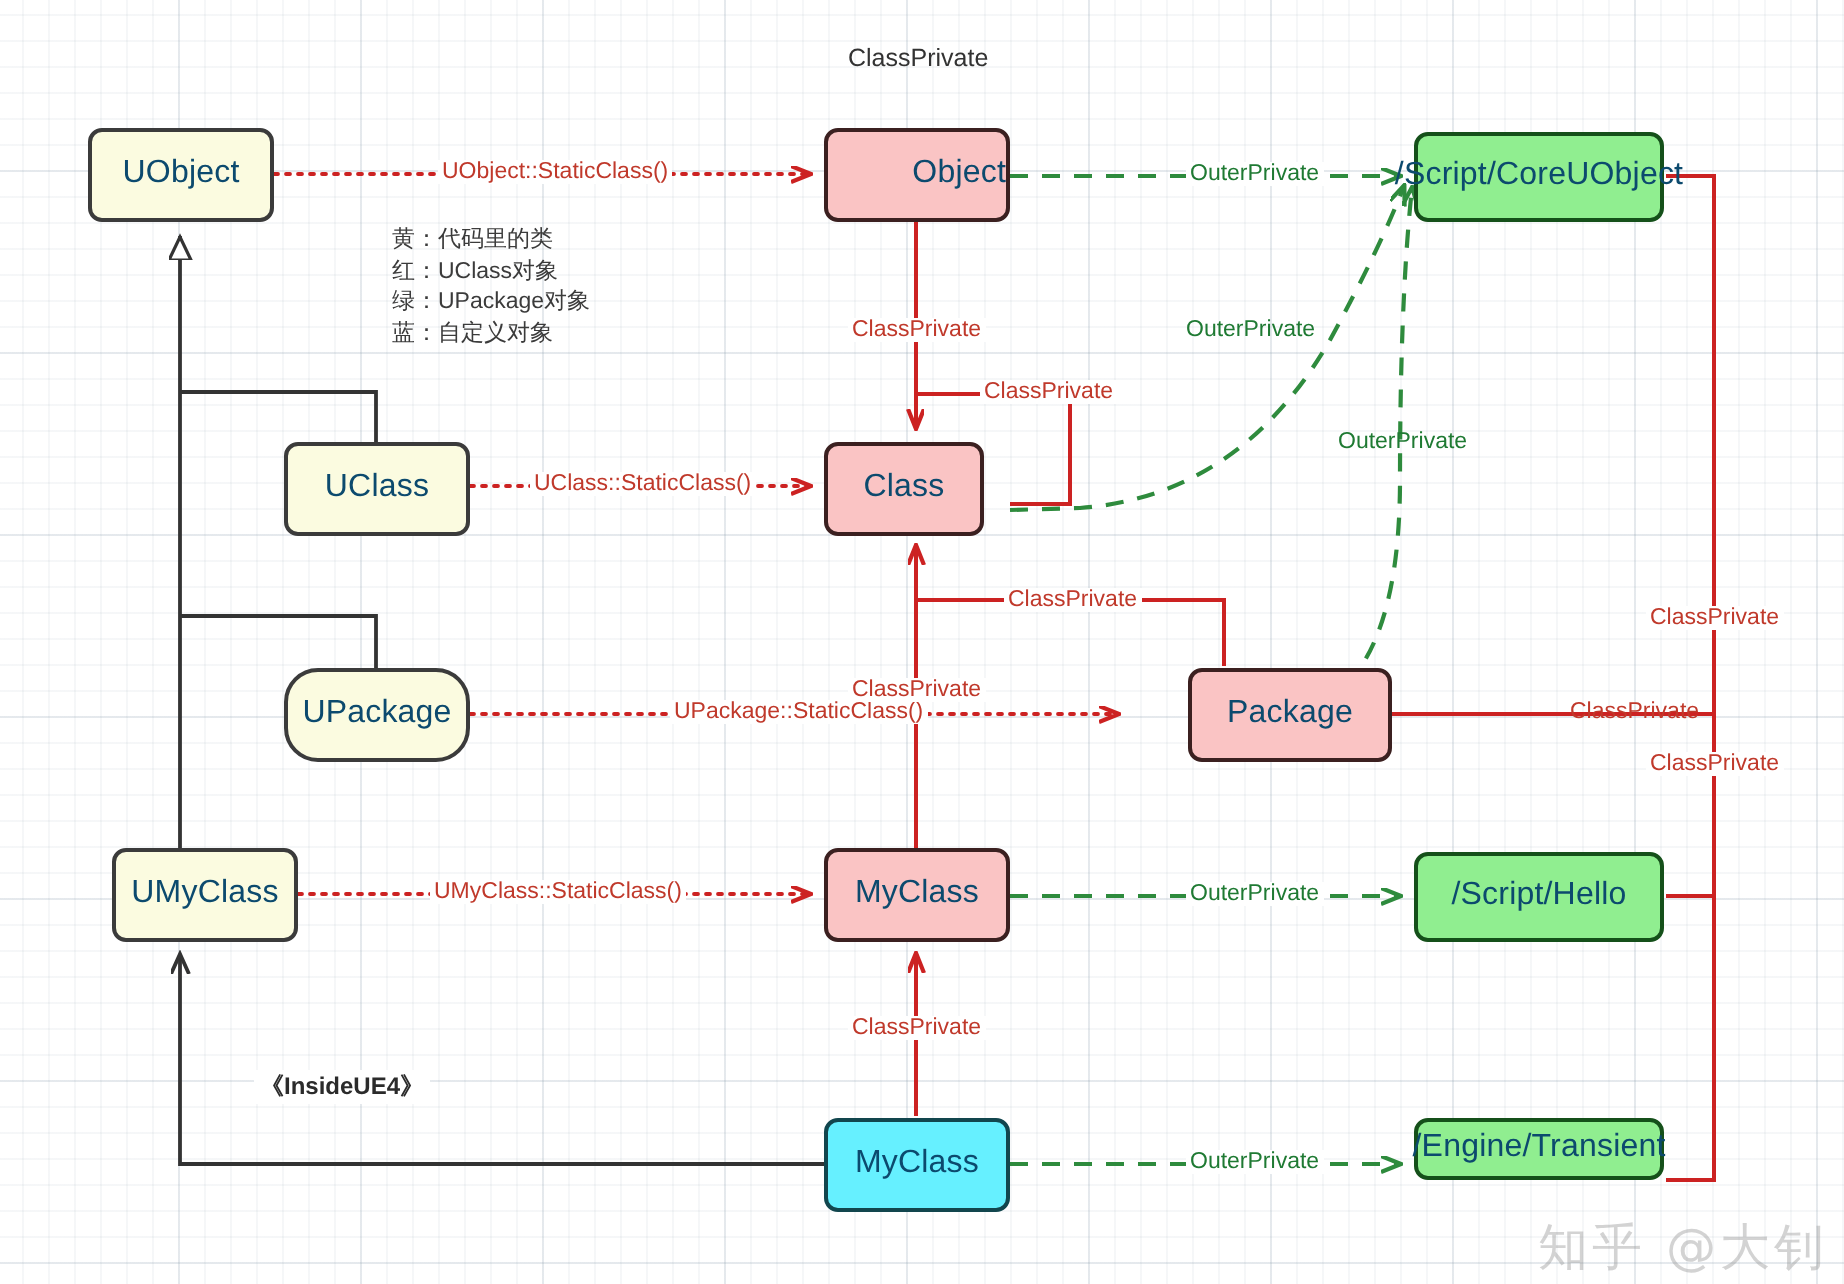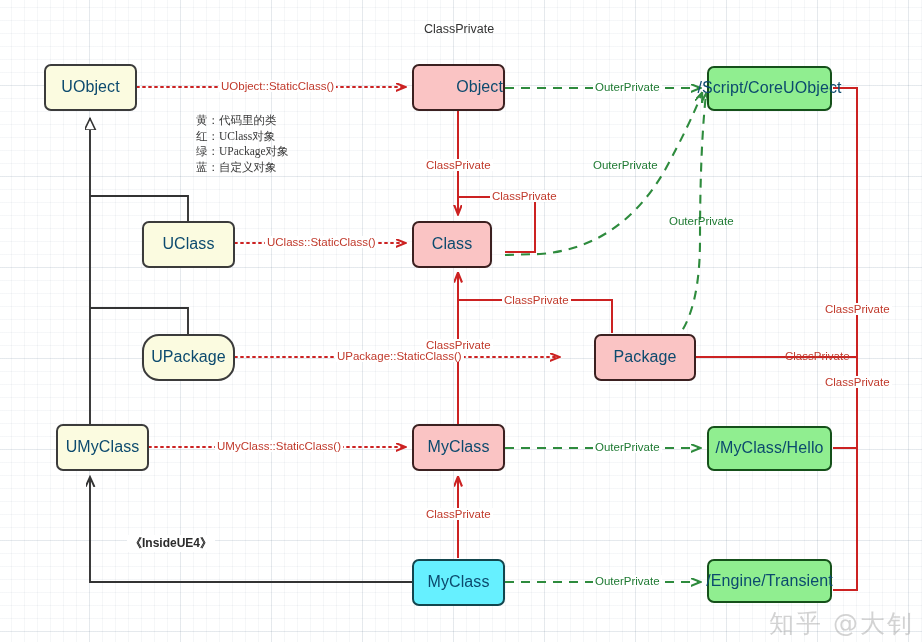--- a/index.html
+++ b/index.html
@@ -47,21 +47,20 @@
   .lbl-nobg{background:transparent;}
 
   #legend{
     position:absolute;
     left:196px;top:113px;
     font-size:11.5px;
     color:#3b3b3b;
     line-height:15.5px;
     white-space:nowrap;
     z-index:8;
-    font-family:Liberation Serif, serif;
   }
   #title-classprivate{
     position:absolute;left:424px;top:22px;
     font-size:12.5px;color:#333;z-index:8;
   }
   #insideue4{
     position:absolute;left:127px;top:535px;
     font-size:12px;color:#2b2b2b;font-weight:600;z-index:8;
     background:#fff;padding:0 3px;
   }
@@ -170,24 +169,24 @@
 
   <div class="node n-cyan" style="left:412px;top:559px;width:93px;height:47px;">
     <span>MyClass</span>
   </div>
 
   <div class="node n-green" style="left:707px;top:66px;width:125px;height:45px;">
     <span>/Script/CoreUObject</span>
   </div>
 
   <div class="node n-green" style="left:707px;top:426px;width:125px;height:45px;">
-    <span>/MyClass/Hello</span>
-  </div>
-
-  <div class="node n-green" style="left:707px;top:559px;width:125px;height:44px;">
+    <span>/Script/Hello</span>
+  </div>
+
+  <div class="node n-green" style="left:707px;top:559px;width:125px;height:31px;">
     <span>/Engine/Transient</span>
   </div>
 
   <div class="lbl lbl-red" style="left:219px;top:80px;">UObject::StaticClass()</div>
 
   <div class="lbl lbl-red" style="left:265px;top:236px;">UClass::StaticClass()</div>
 
   <div class="lbl lbl-red" style="left:335px;top:350px;">UPackage::StaticClass()</div>
 
   <div class="lbl lbl-red" style="left:215px;top:440px;">UMyClass::StaticClass()</div>

